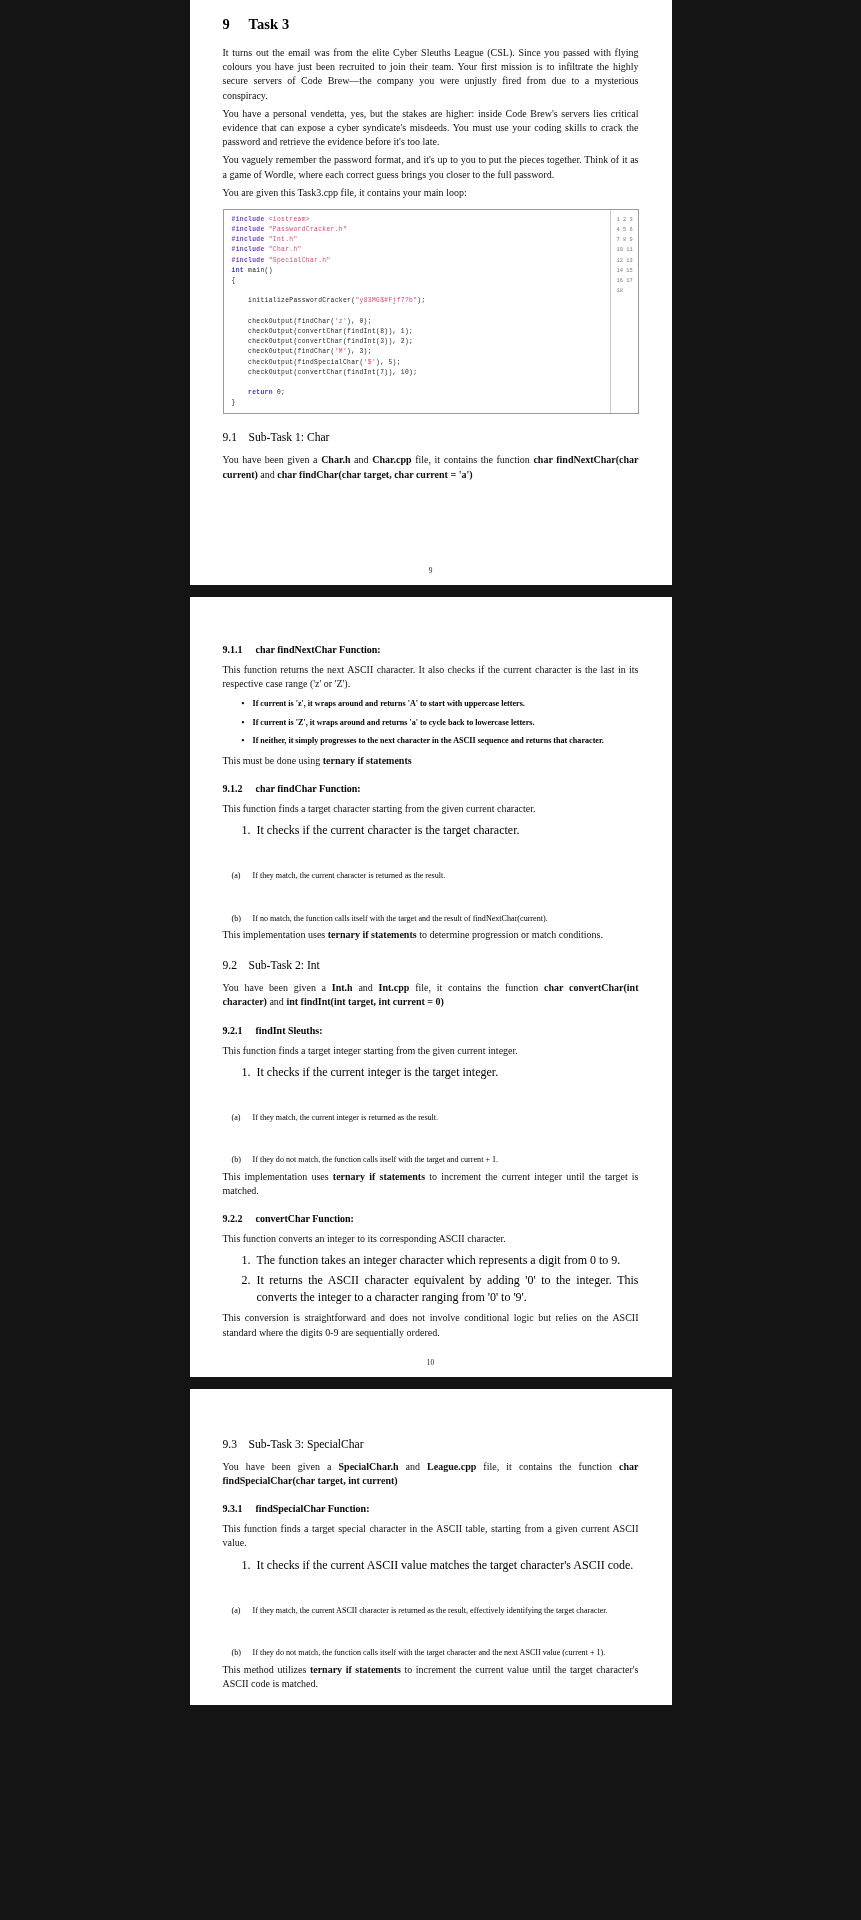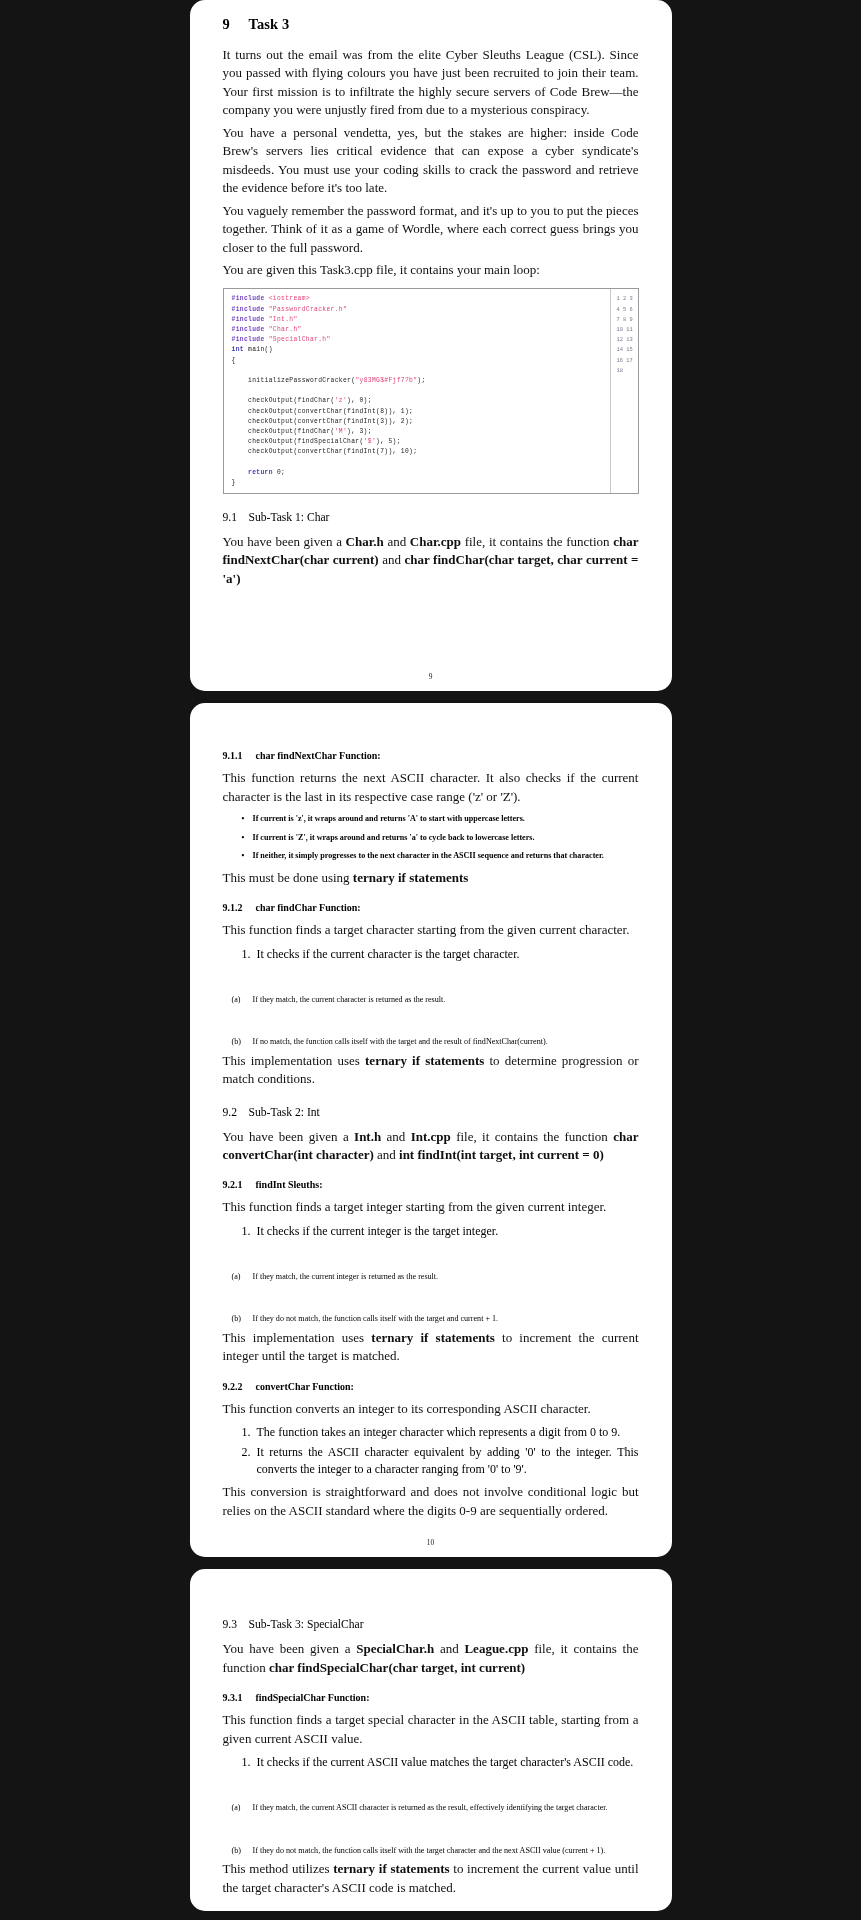--- a/index.html
+++ b/index.html
@@ -17,21 +17,20 @@
     width: 861px;
     background: #141414;
     padding: 0;
   }
   .page {
     width: 482px;
     margin: 0 auto 12px auto;
     background: #ffffff;
     padding: 14px 33px 10px 33px;
     position: relative;
-    border-radius: 15px;
   }
   .page.first { padding-top: 10px; }
   .page-inner { position: relative; }
 
   h1.sec {
     font-family: "Liberation Serif", "DejaVu Serif", serif;
     font-size: 14.5px;
     font-weight: bold;
     margin: 6px 0 13px 0;
     letter-spacing: 0.1px;
@@ -46,21 +45,21 @@
   h2.sub .num { display: inline-block; min-width: 26px; }
 
   h3.subsub {
     font-size: 10px;
     font-weight: bold;
     margin: 15px 0 8px 0;
   }
   h3.subsub .num { display: inline-block; min-width: 33px; }
 
   p.body {
-    font-size: 13px;
+    font-size: 10px;
     line-height: 1.42;
     margin: 0 0 4px 0;
     text-align: justify;
     text-justify: inter-word;
     color: #101010;
   }
   p.body.tight { margin-bottom: 2px; }
 
   b, strong { font-weight: bold; }
 

